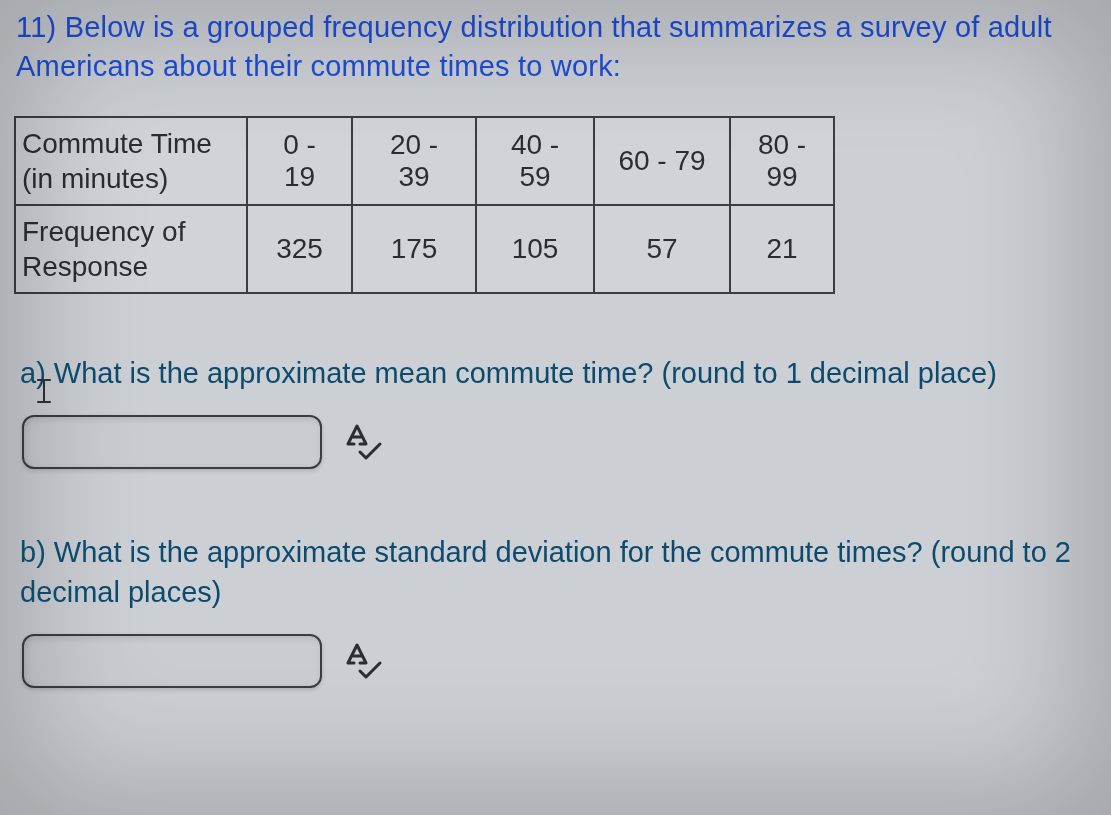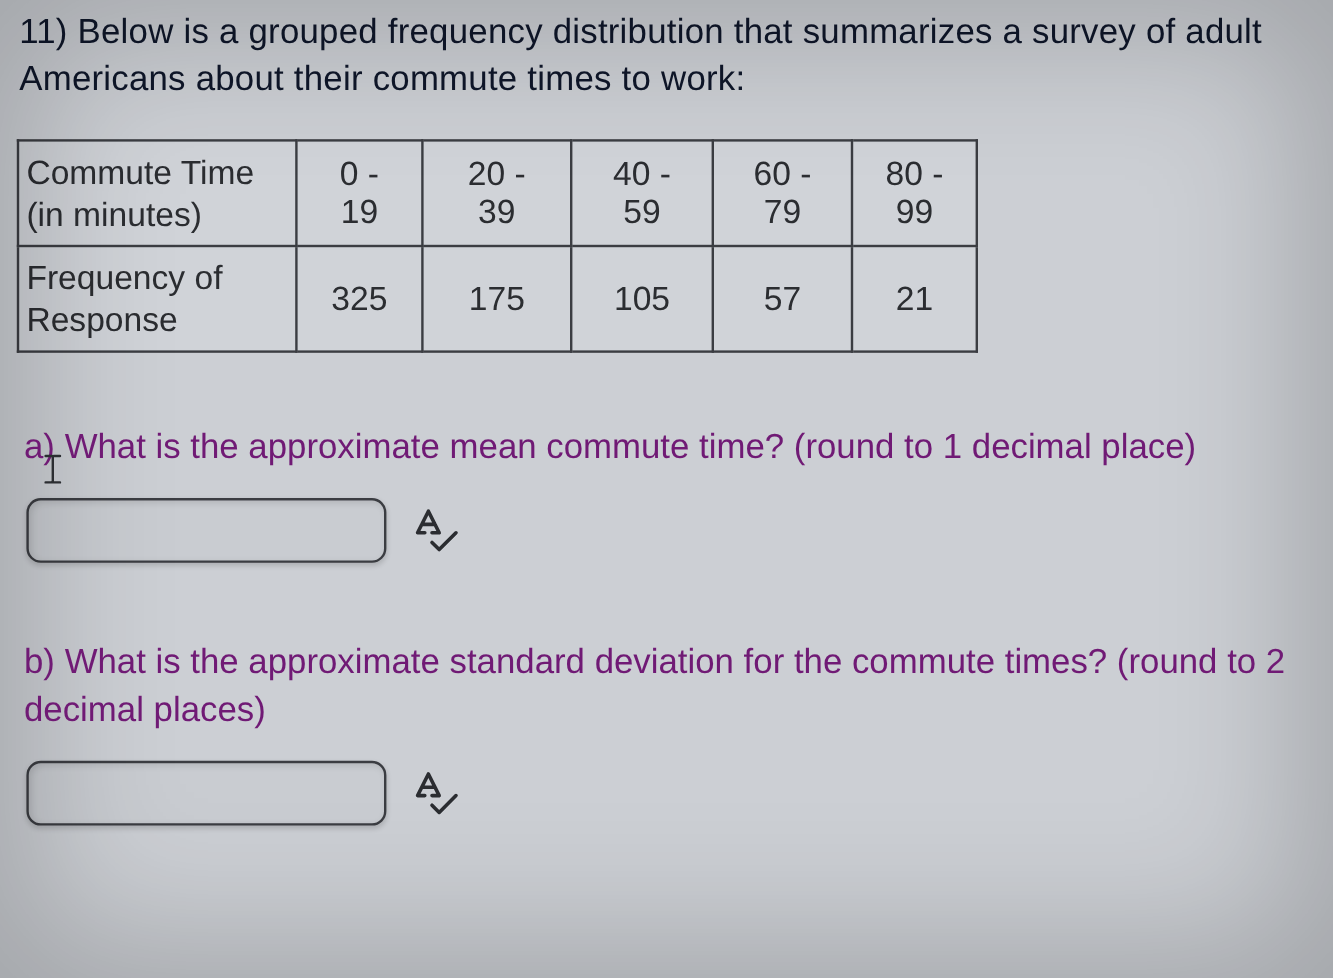--- a/index.html
+++ b/index.html
@@ -23,21 +23,21 @@
     position: absolute;
     inset: 0;
     pointer-events: none;
     box-shadow: inset 0 0 120px 30px rgba(0,0,0,0.20);
   }
   .prompt {
     font-size: 29px;
     line-height: 1.35;
     letter-spacing: 0.2px;
     margin: 0 4px 30px 2px;
-    color: #0f172a;
+    color: #1d4ed8;
   }
   table.freq {
     border-collapse: collapse;
     margin: 0 0 60px 0;
     background: #cfd2d7;
   }
   table.freq td, table.freq th {
     border: 2px solid #3b3d42;
     font-size: 28px;
     font-weight: 400;
@@ -51,27 +51,27 @@
     text-align: left;
     padding: 8px 12px 8px 6px;
     width: 232px;
     line-height: 1.25;
   }
   table.freq tr:first-child td, table.freq tr:first-child th { height: 82px; }
   table.freq tr:last-child td, table.freq tr:last-child th { height: 80px; }
   .c1 { width: 105px; }
   .c2 { width: 124px; }
   .c3 { width: 118px; }
-  .c4 { width: 116px; }
+  .c4 { width: 136px; }
   .c5 { width: 104px; }
   .sub {
     font-size: 29px;
     line-height: 1.35;
     margin: 0 4px 22px 6px;
-    color: #701a75;
+    color: #0c4a6e;
     position: relative;
   }
   .cursor-caret {
     position: absolute;
     left: 15px;
     top: 24px;
     font-size: 22px;
     color: #2b2d31;
   }
   .answer-row {

